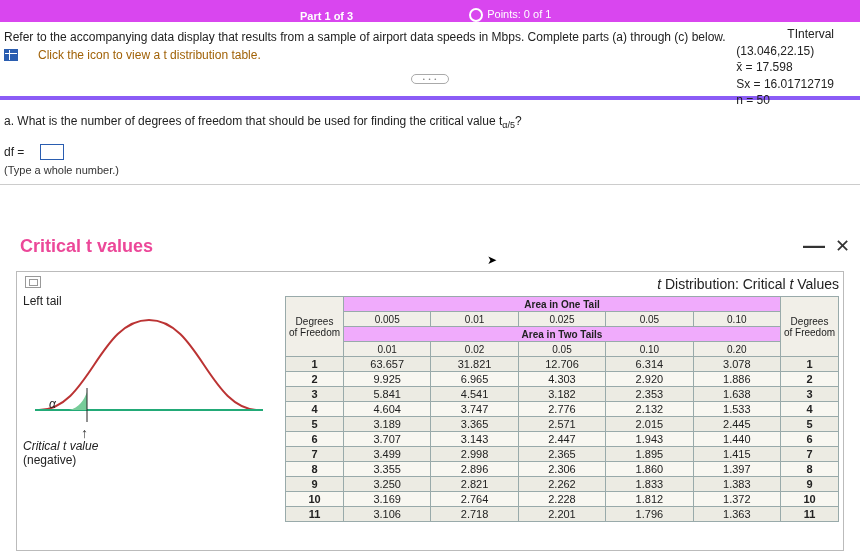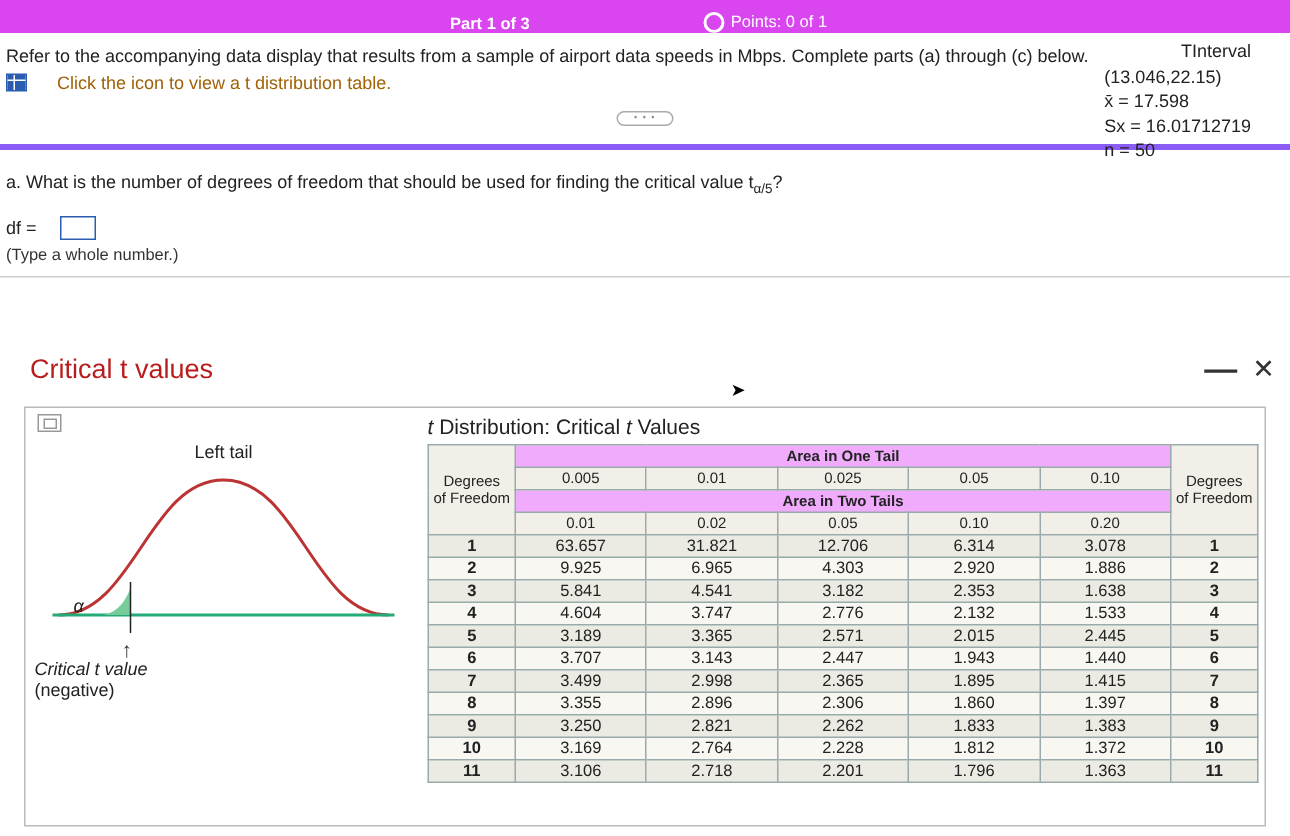--- a/index.html
+++ b/index.html
@@ -19,31 +19,31 @@
 .tinterval .title{text-align:right;margin-bottom:1px}
 .dots{width:38px;height:10px;border:1px solid #aaa;border-radius:5px;margin:12px auto 0 auto;display:flex;align-items:center;justify-content:center;font-size:6px;letter-spacing:1px;color:#888;background:#fff}
 .question{padding:14px 4px 8px 4px;border-bottom:1px solid #ccc}
 .question .qtext{margin-bottom:14px}
 .question .sub{vertical-align:sub;font-size:9px}
 .df-line{display:flex;align-items:center;gap:16px;margin-bottom:4px}
 .df-input{width:24px;height:16px;border:1px solid #2a5db0;background:#fff}
 .hint{font-size:11px;color:#333}
 .modal{position:absolute;left:0;right:0;top:225px;bottom:0;background:#fff}
 .modal-head{display:flex;align-items:center;padding:8px 10px 6px 20px}
-.modal-head h2{font-size:18px;font-weight:400;color:#b91c1c;flex:1}
+.modal-head h2{font-size:18px;font-weight:700;color:#ec4899;flex:1}
 .modal-head .min{font-size:22px;font-weight:700;color:#333;margin-right:10px;cursor:pointer}
 .modal-head .close{font-size:18px;color:#333;cursor:pointer}
 .panel{border:1px solid #bbb;margin:6px 16px 0 16px;height:280px;background:#fff;position:relative;overflow:hidden}
 .fig{position:absolute;left:6px;top:22px;width:252px}
-.fig-title{text-align:center;font-size:12px;margin-bottom:2px}
+.fig-title{font-size:12px;margin-bottom:2px}
 .fig svg{display:block;margin:0 auto}
 .fig-arrow{margin-left:58px;text-align:left;font-size:14px;color:#333;line-height:0.5}
 .fig-cap{margin-top:2px}
 .table-wrap{position:absolute;left:268px;right:4px;top:4px}
-.table-title{text-align:left;font-size:14px;font-weight:400;margin-bottom:4px}
+.table-title{text-align:right;font-size:14px;font-weight:400;margin-bottom:4px}
 .table-title i{font-style:italic}
 table{border-collapse:collapse;width:100%;font-size:11px;table-layout:fixed}
 th,td{border:1px solid #9aa;text-align:center;padding:1px 0;height:15px}
 th{background:#f1efe8;font-weight:400;font-size:10px}
 .hdr-span{background:#f0abfc;font-weight:700;font-size:10px}
 tbody tr:nth-child(odd){background:#ecebe3}
 tbody tr:nth-child(even){background:#f8f7f1}
 tbody td:first-child,tbody td:last-child{font-weight:700}
 .col-df{width:58px}
 .popout{position:absolute;left:8px;top:4px;width:16px;height:12px;border:1px solid #999;cursor:pointer}

